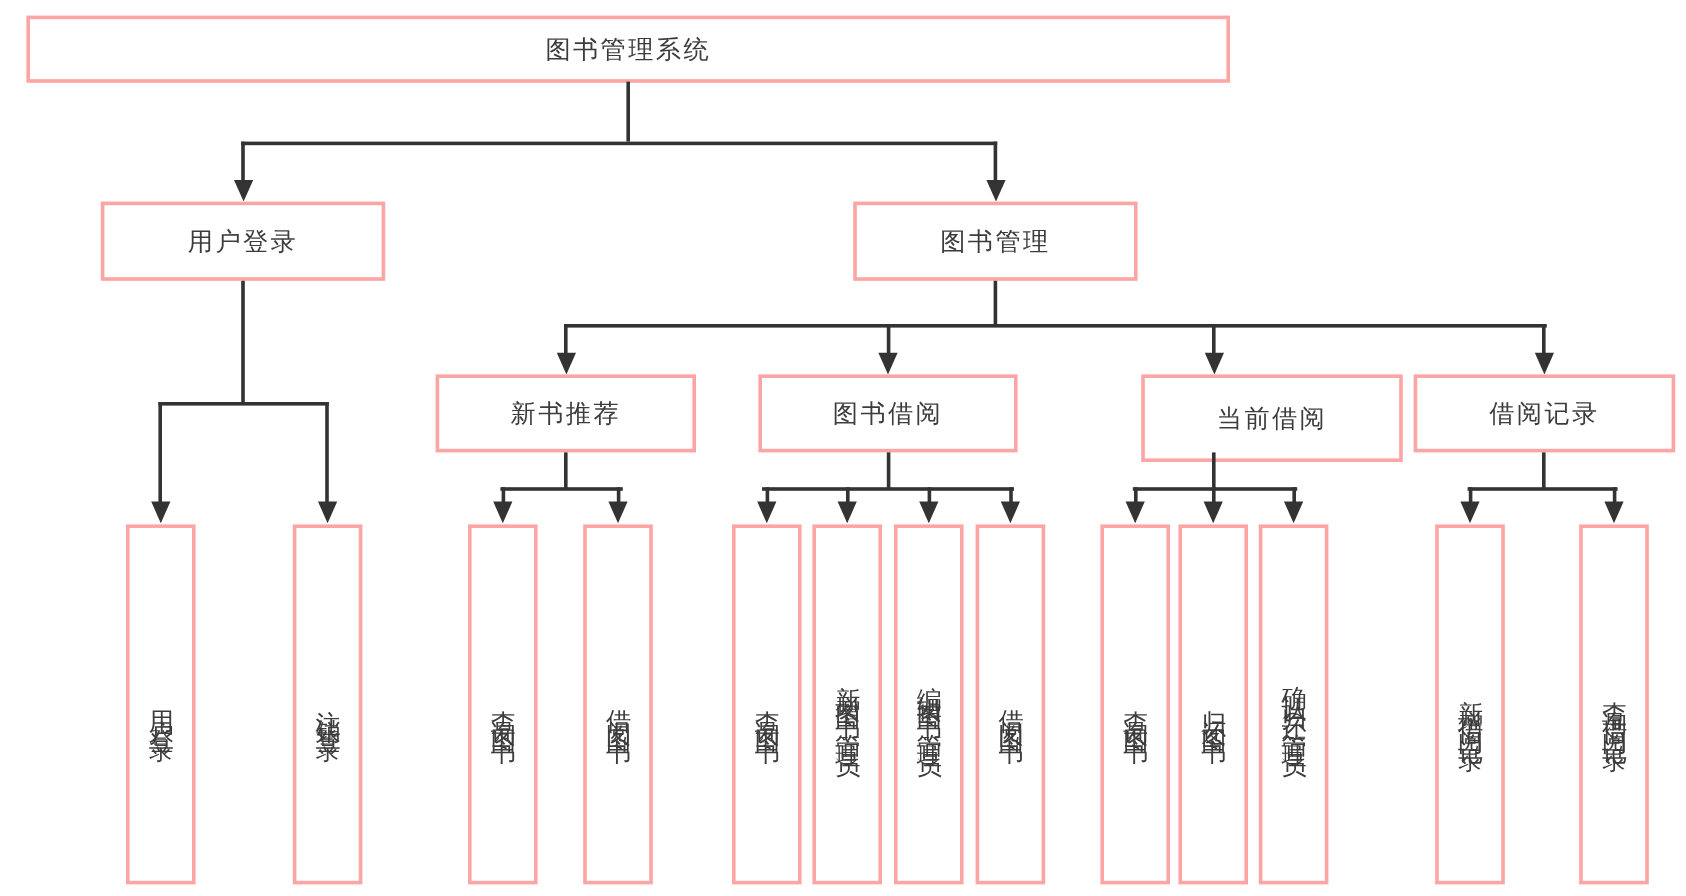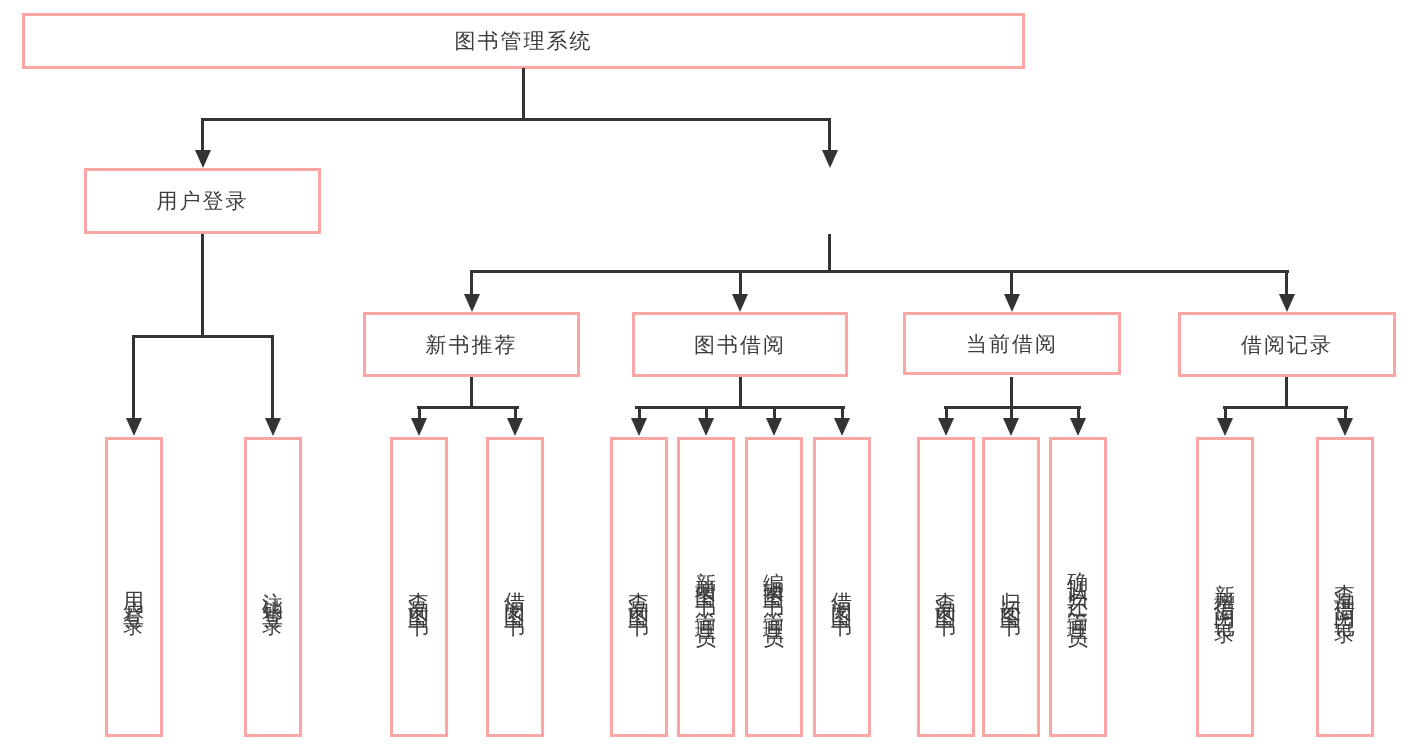--- a/index.html
+++ b/index.html
@@ -57,20 +57,21 @@
   <div class="node" style="left:22px;top:13px;width:1003px;height:56px">图书管理系统</div>
 
   <div class="vline" style="left:522px;top:68px;height:50px"></div>
   <div class="hline" style="left:201px;top:118px;width:630px"></div>
   <div class="vline" style="left:201px;top:118px;height:34px"></div>
   <div class="ahead" style="left:195px;top:150px"></div>
   <div class="vline" style="left:828px;top:118px;height:34px"></div>
   <div class="ahead" style="left:822px;top:150px"></div>
 
   <div class="node" style="left:84px;top:168px;width:237px;height:66px">用户登录</div>
+  <div class="node" style="left:711px;top:168px;width:237px;height:66px">图书管理</div>
 
   <div class="vline" style="left:201px;top:234px;height:101px"></div>
   <div class="hline" style="left:132px;top:335px;width:142px"></div>
   <div class="vline" style="left:132px;top:335px;height:85px"></div>
   <div class="ahead" style="left:126px;top:418px"></div>
   <div class="vline" style="left:271px;top:335px;height:85px"></div>
   <div class="ahead" style="left:265px;top:418px"></div>
 
   <div class="vline" style="left:828px;top:234px;height:38px"></div>
   <div class="hline" style="left:470px;top:270px;width:819px"></div>
@@ -78,21 +79,21 @@
   <div class="ahead" style="left:464px;top:294px"></div>
   <div class="vline" style="left:739px;top:270px;height:26px"></div>
   <div class="ahead" style="left:732px;top:294px"></div>
   <div class="vline" style="left:1010px;top:270px;height:26px"></div>
   <div class="ahead" style="left:1004px;top:294px"></div>
   <div class="vline" style="left:1285px;top:270px;height:26px"></div>
   <div class="ahead" style="left:1279px;top:294px"></div>
 
   <div class="node" style="left:632px;top:312px;width:216px;height:65px">图书借阅</div>
   <div class="node" style="left:363px;top:312px;width:217px;height:65px">新书推荐</div>
-  <div class="node" style="left:903px;top:312px;width:218px;height:63px">当前借阅</div>
+  <div class="node" style="left:951px;top:312px;width:218px;height:73px">当前借阅</div>
   <div class="node" style="left:1178px;top:312px;width:218px;height:65px">借阅记录</div>
 
   <div class="vline" style="left:470px;top:377px;height:31px"></div>
   <div class="vline" style="left:739px;top:377px;height:31px"></div>
   <div class="vline" style="left:1010px;top:377px;height:31px"></div>
   <div class="vline" style="left:1285px;top:377px;height:31px"></div>
 
   <div class="hline" style="left:417px;top:406px;width:102px"></div>
   <div class="hline" style="left:635px;top:406px;width:210px"></div>
   <div class="hline" style="left:944px;top:406px;width:137px"></div>

